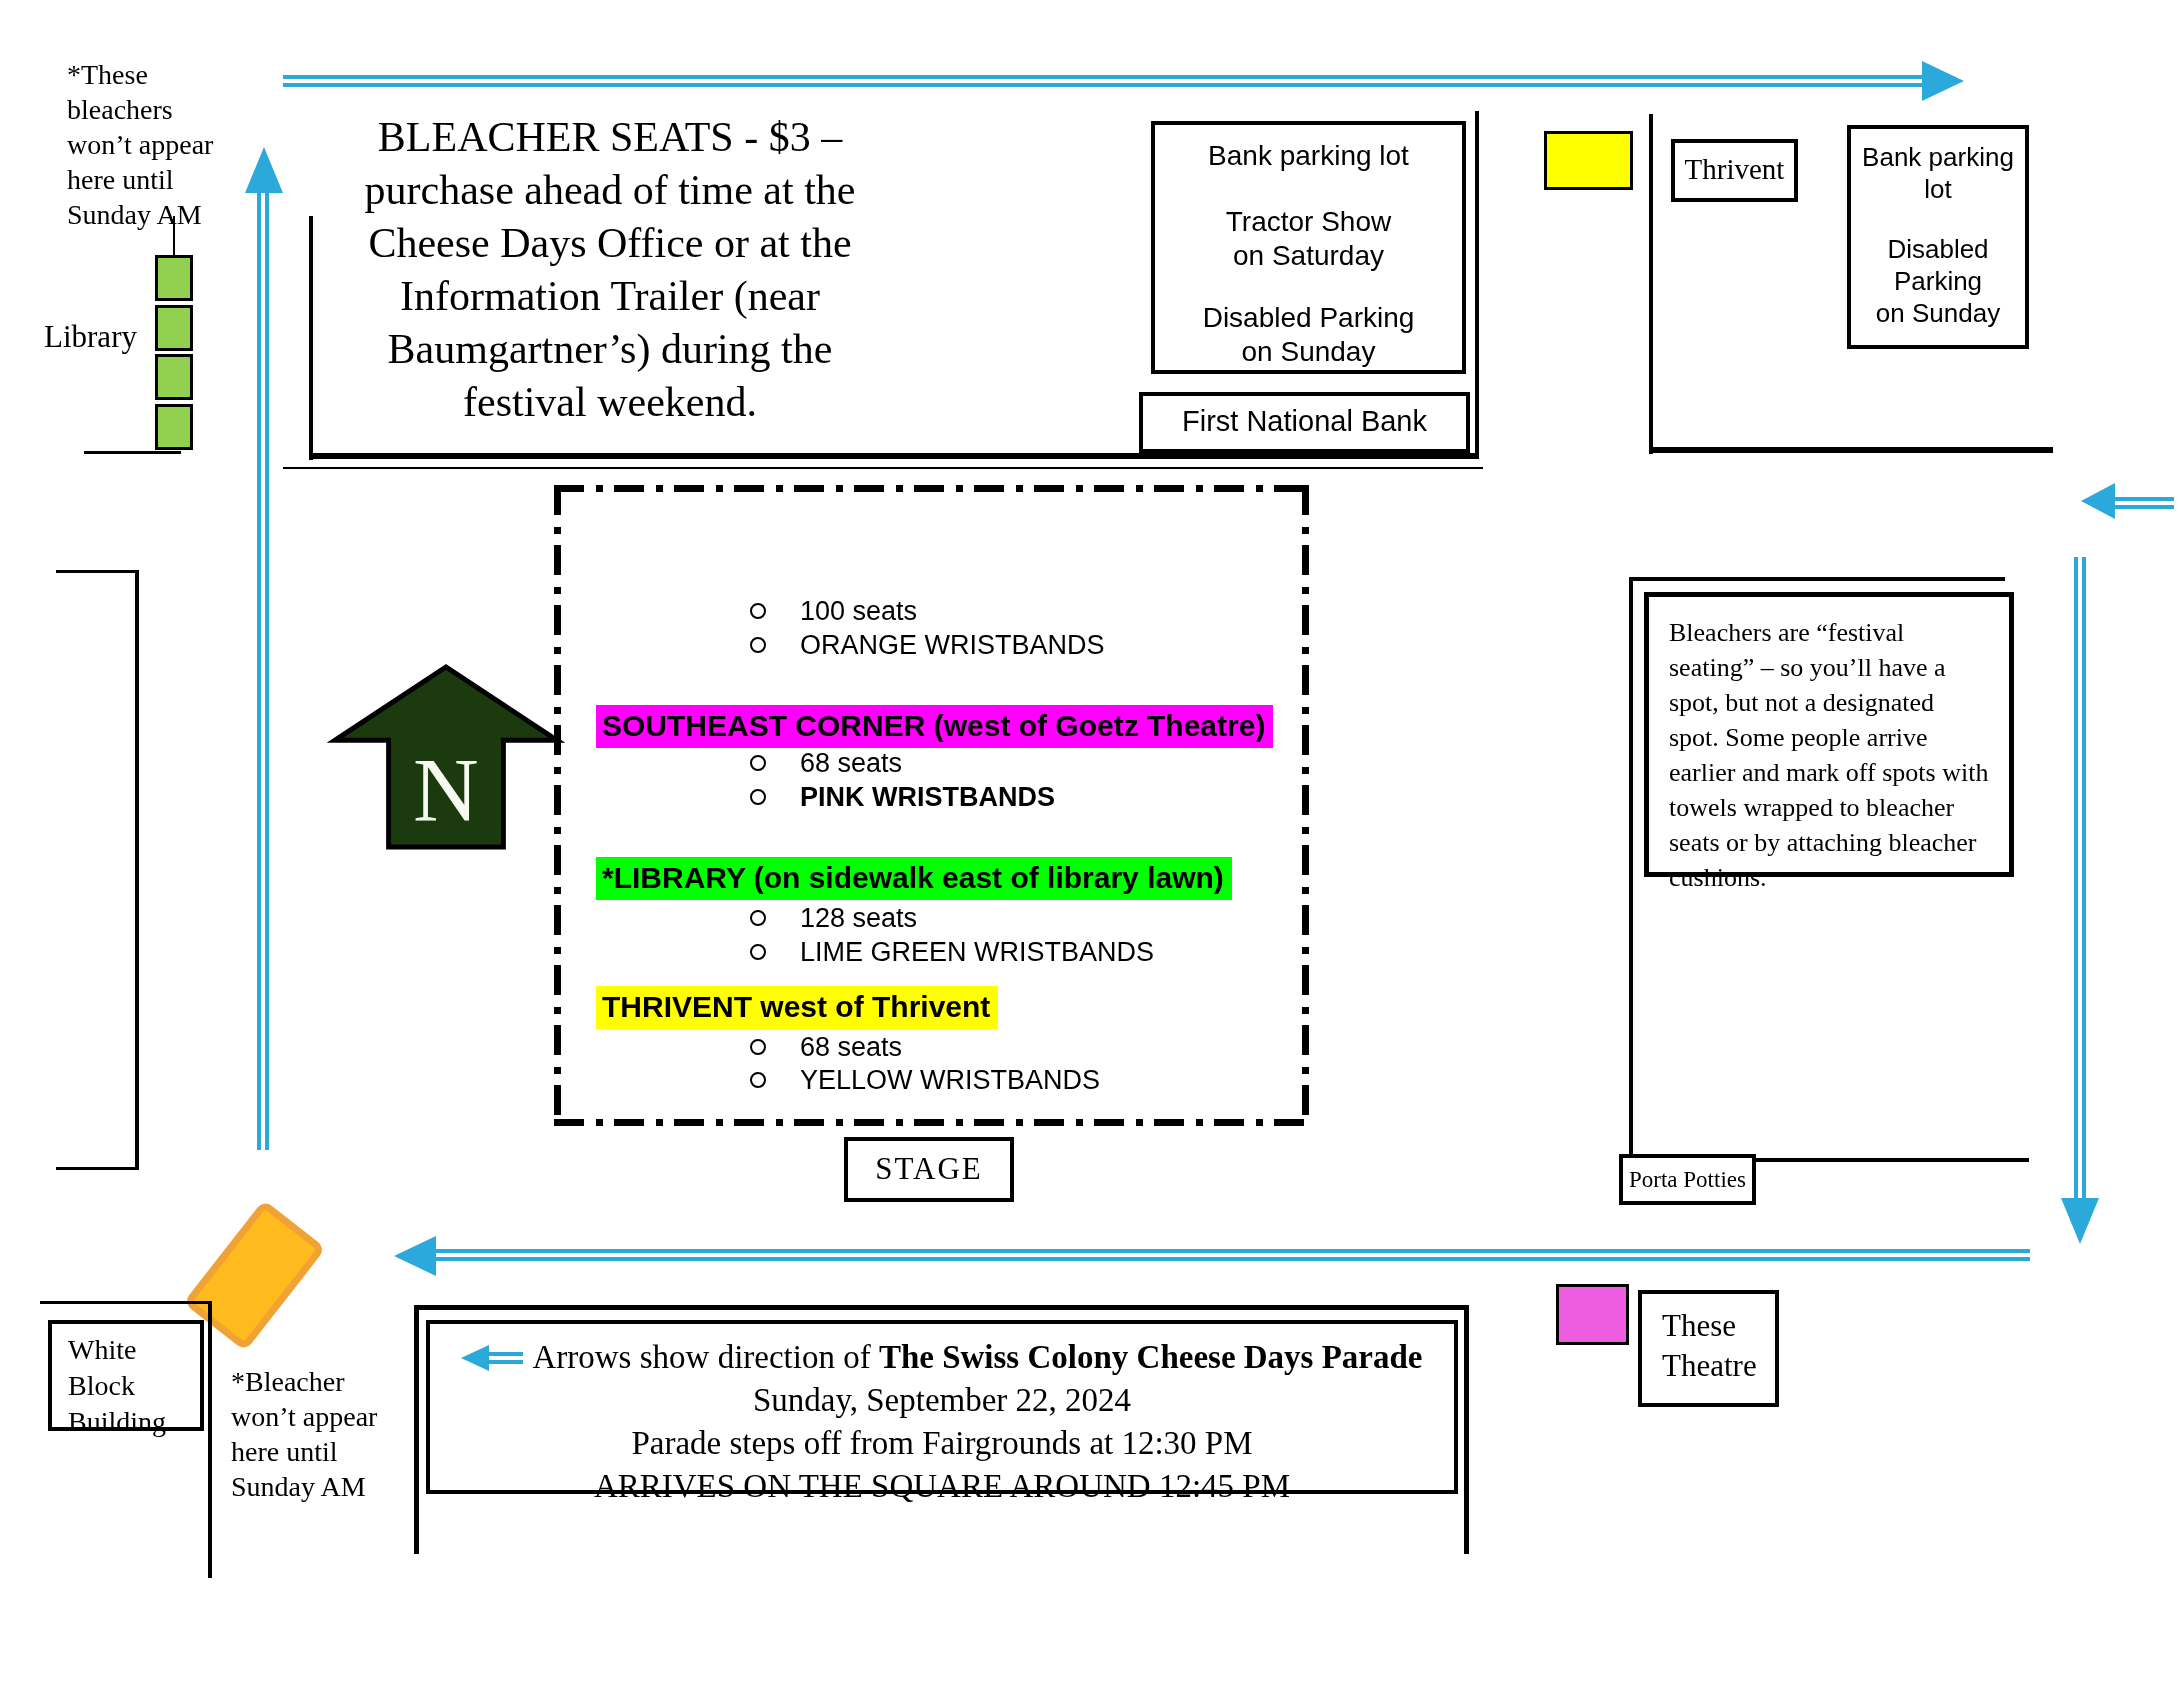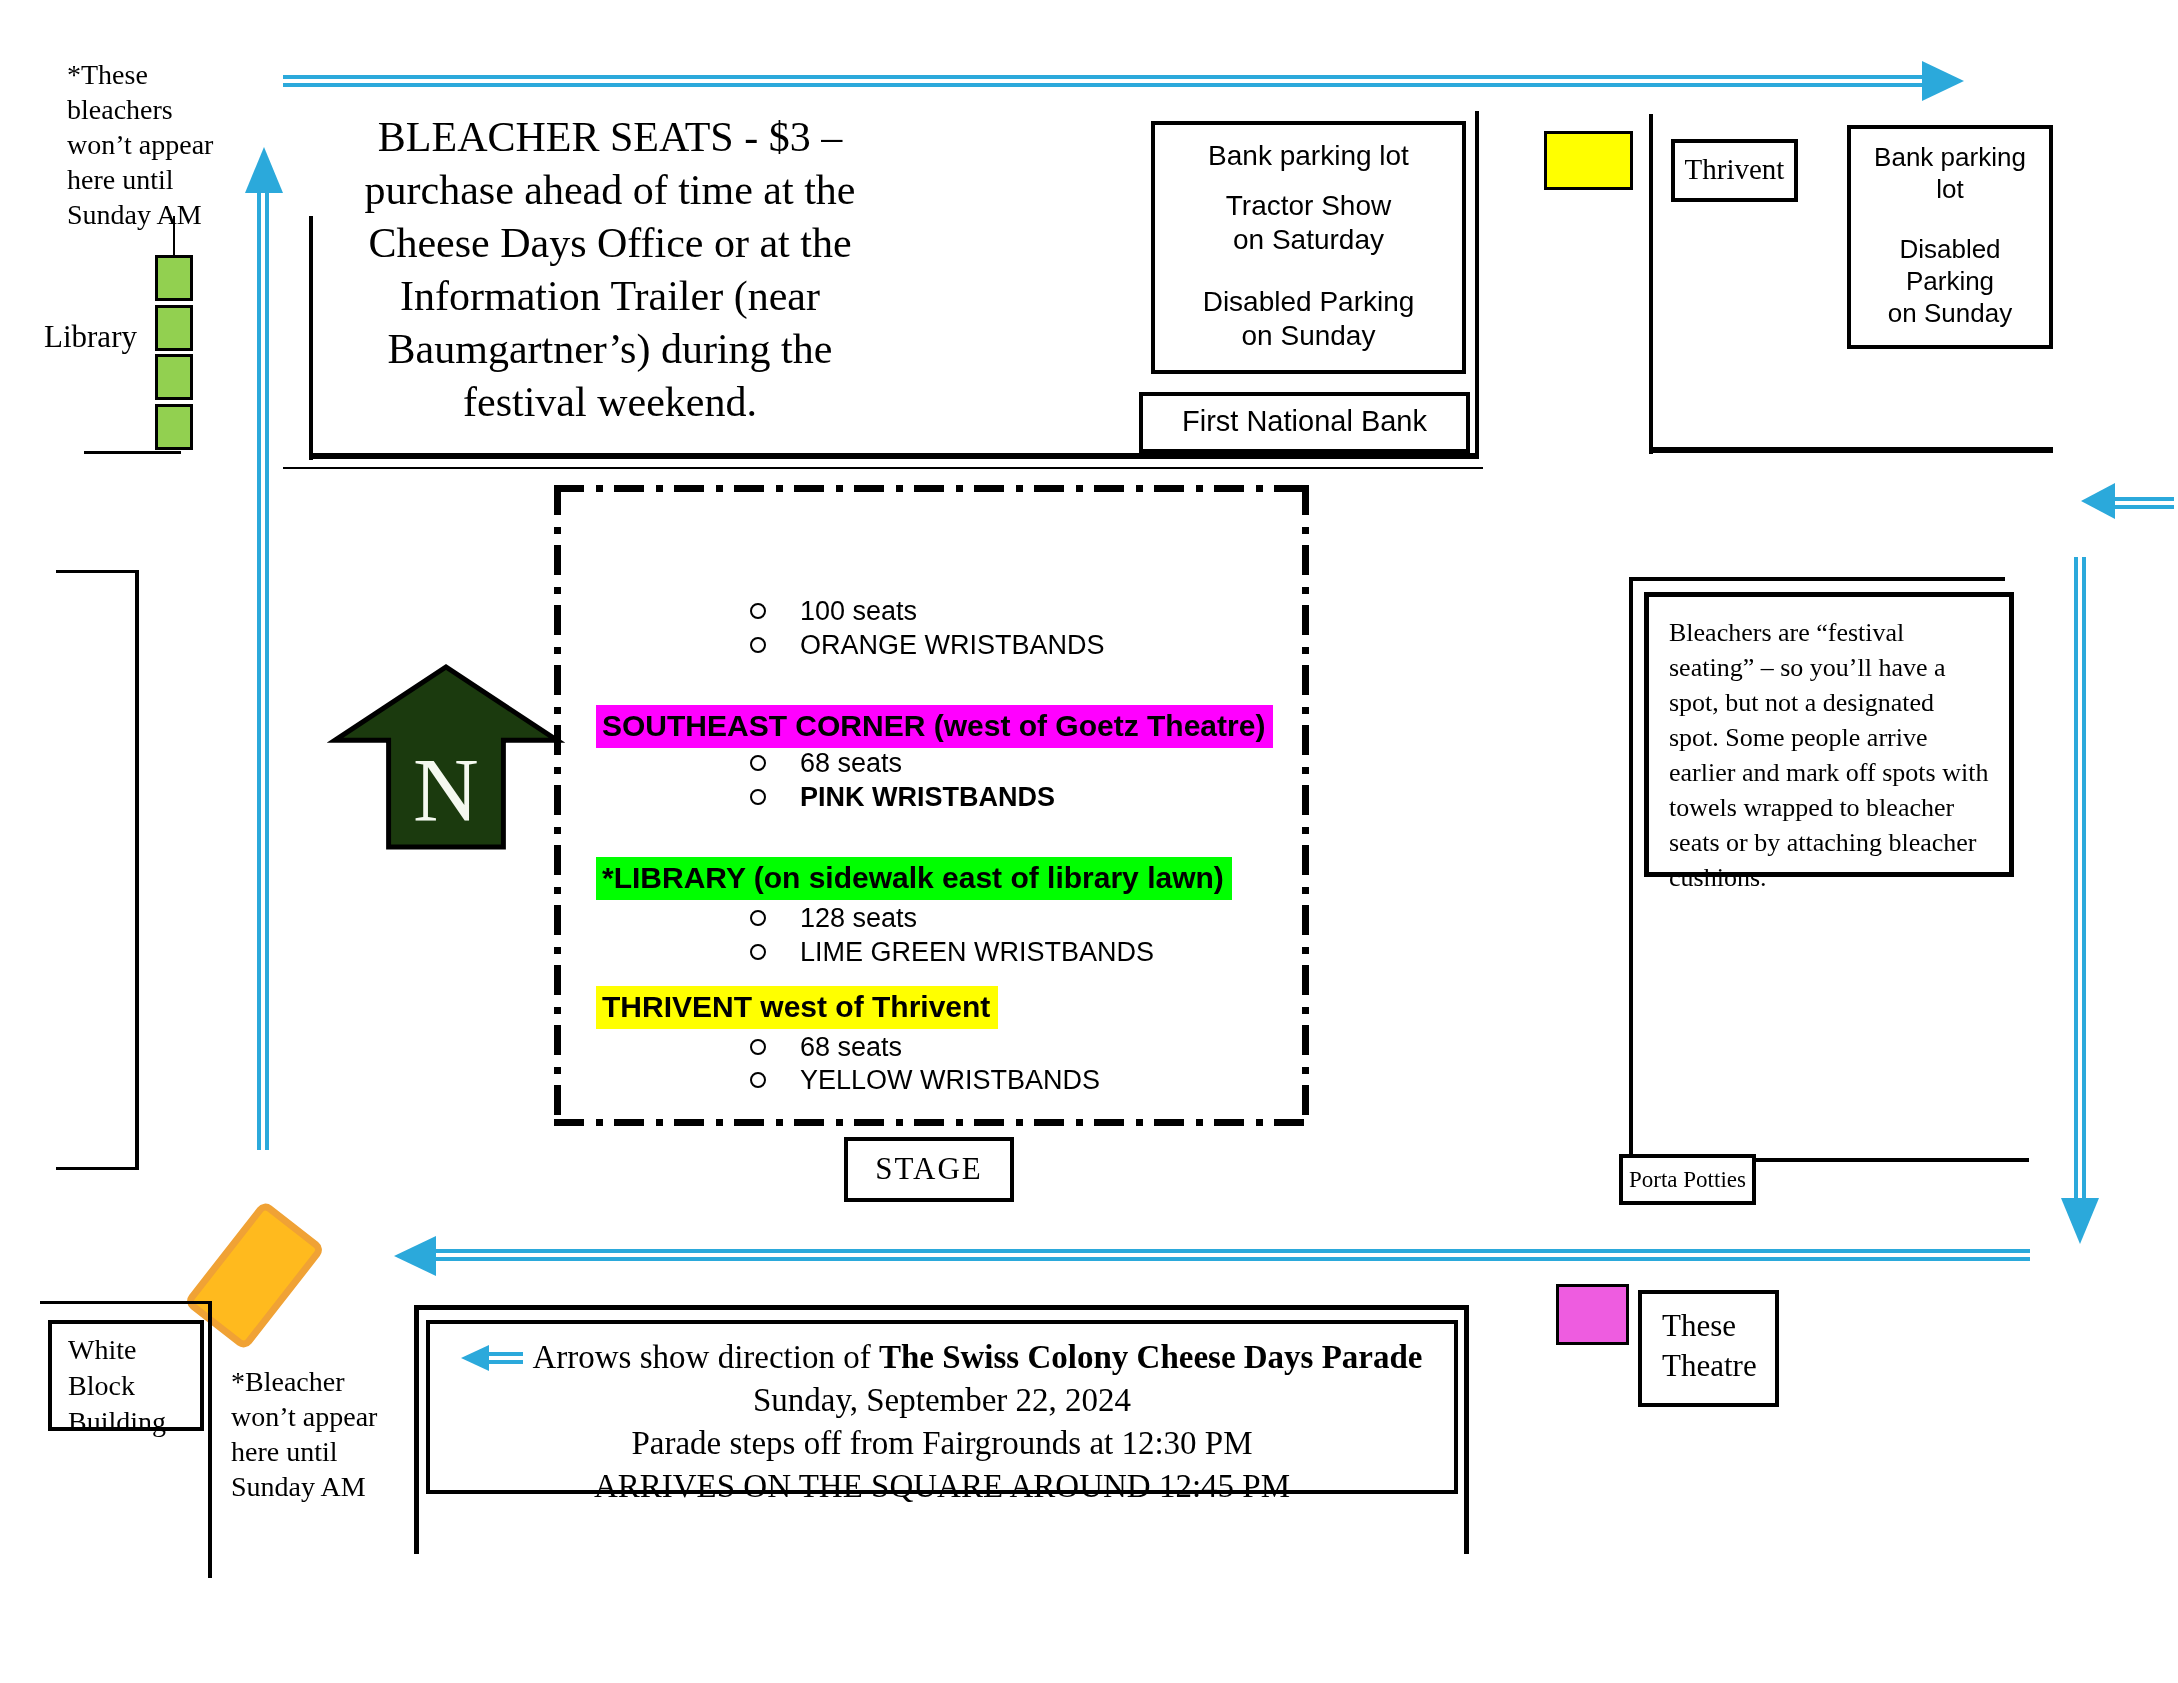--- a/index.html
+++ b/index.html
@@ -97,40 +97,40 @@
     <div>BLEACHER SEATS - $3 –</div>
     <div>purchase ahead of time at the</div>
     <div>Cheese Days Office or at the</div>
     <div>Information Trailer (near</div>
     <div>Baumgartner’s) during the</div>
     <div>festival weekend.</div>
   </div>
 
   <div class="box sans ctr" style="left:1151px;top:121px;width:315px;height:253px;font-size:28px;line-height:34px;padding-top:14px;">
     <div>Bank parking lot</div>
-    <div style="margin-top:16px;">Tractor Show</div>
+    <div style="margin-top:32px;">Tractor Show</div>
     <div>on Saturday</div>
     <div style="margin-top:28px;">Disabled Parking</div>
     <div>on Sunday</div>
   </div>
 
   <div class="box sans ctr" style="left:1139px;top:392px;width:331px;height:61px;font-size:29px;line-height:51px;">
     <div>First National Bank</div>
   </div>
 
   <div class="abs" style="left:1544px;top:131px;width:89px;height:59px;background:var(--yellow-block);border:3px solid #000;box-sizing:border-box;"></div>
 
   <div class="line" style="left:1649px;top:114px;width:4px;height:340px;"></div>
   <div class="line" style="left:1649px;top:447px;width:404px;height:6px;"></div>
 
   <div class="box serif ctr" style="left:1671px;top:139px;width:127px;height:63px;font-size:29px;line-height:53px;">
     <div>Thrivent</div>
   </div>
 
-  <div class="box sans ctr" style="left:1847px;top:125px;width:206px;height:224px;font-size:26px;line-height:32px;padding-top:12px;">
+  <div class="box sans ctr" style="left:1847px;top:125px;width:182px;height:224px;font-size:26px;line-height:32px;padding-top:12px;">
     <div>Bank parking</div>
     <div>lot</div>
     <div style="margin-top:28px;">Disabled</div>
     <div>Parking</div>
     <div>on Sunday</div>
   </div>
 
 
   <div class="dash-h" style="left:554px;top:485px;width:754px;"></div>
   <div class="dash-h" style="left:554px;top:1119px;width:754px;"></div>

